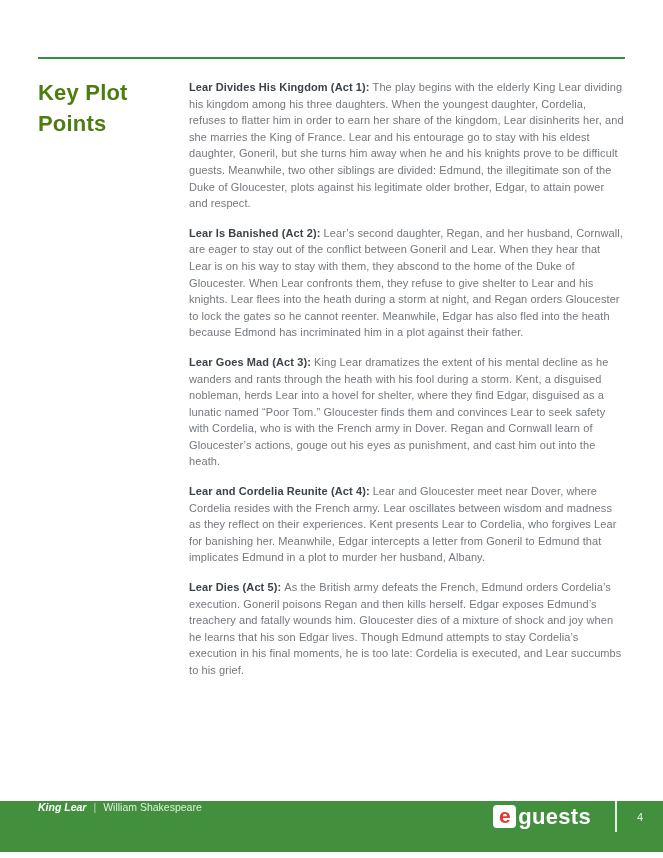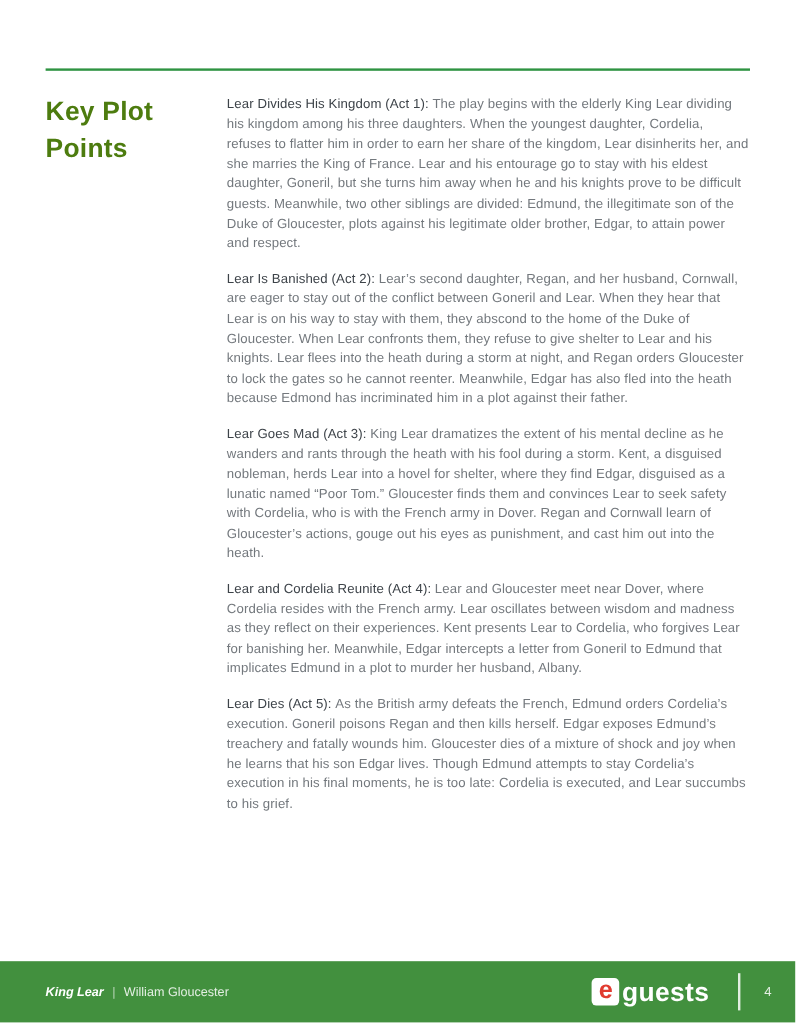--- a/index.html
+++ b/index.html
@@ -39,32 +39,32 @@
   .body-col { flex: 1; min-width: 0; padding-top: 2px; }
   .section {
     margin: 0 0 13px 0;
     font-size: 11px;
     line-height: 16.6px;
     color: #73787d;
     letter-spacing: 0.1px;
   }
   .section strong {
     color: #3d4349;
-    font-weight: normal;
+    font-weight: bold;
     margin-right: 3px;
   }
   .footer {
     position: absolute;
     left: 0;
     right: 0;
     bottom: 6px;
     height: 51px;
     background: #42903e;
     display: flex;
-    align-items: center;
+    align-items: flex-start;
     justify-content: space-between;
     padding: 0 0 0 38px;
     box-sizing: border-box;
   }
   .footer-left {
     display: flex;
     align-items: baseline;
     color: #ffffff;
     font-size: 10.5px;
   }
@@ -123,21 +123,21 @@
       <p class="section"><strong>Lear Goes Mad (Act 3):</strong><span>King Lear dramatizes the extent of his mental decline as he wanders and rants through the heath with his fool during a storm. Kent, a disguised nobleman, herds Lear into a hovel for shelter, where they find Edgar, disguised as a lunatic named “Poor Tom.” Gloucester finds them and convinces Lear to seek safety with Cordelia, who is with the French army in Dover. Regan and Cornwall learn of Gloucester’s actions, gouge out his eyes as punishment, and cast him out into the heath.</span></p>
       <p class="section"><strong>Lear and Cordelia Reunite (Act 4):</strong><span>Lear and Gloucester meet near Dover, where Cordelia resides with the French army. Lear oscillates between wisdom and madness as they reflect on their experiences. Kent presents Lear to Cordelia, who forgives Lear for banishing her. Meanwhile, Edgar intercepts a letter from Goneril to Edmund that implicates Edmund in a plot to murder her husband, Albany.</span></p>
       <p class="section"><strong>Lear Dies (Act 5):</strong><span>As the British army defeats the French, Edmund orders Cordelia’s execution. Goneril poisons Regan and then kills herself. Edgar exposes Edmund’s treachery and fatally wounds him. Gloucester dies of a mixture of shock and joy when he learns that his son Edgar lives. Though Edmund attempts to stay Cordelia’s execution in his final moments, he is too late: Cordelia is executed, and Lear succumbs to his grief.</span></p>
     </main>
   </div>
 
   <footer class="footer">
     <div class="footer-left">
       <span class="footer-book">King Lear</span>
       <span class="footer-sep">|</span>
-      <span class="footer-author">William Gloucester</span>
+      <span class="footer-author">William Shakespeare</span>
     </div>
     <div class="footer-right">
       <div class="logo">
         <span class="logo-e">e</span>
         <span class="logo-notes">guests</span>
       </div>
       <div class="footer-divider"></div>
       <span class="page-num">4</span>
     </div>
   </footer>

